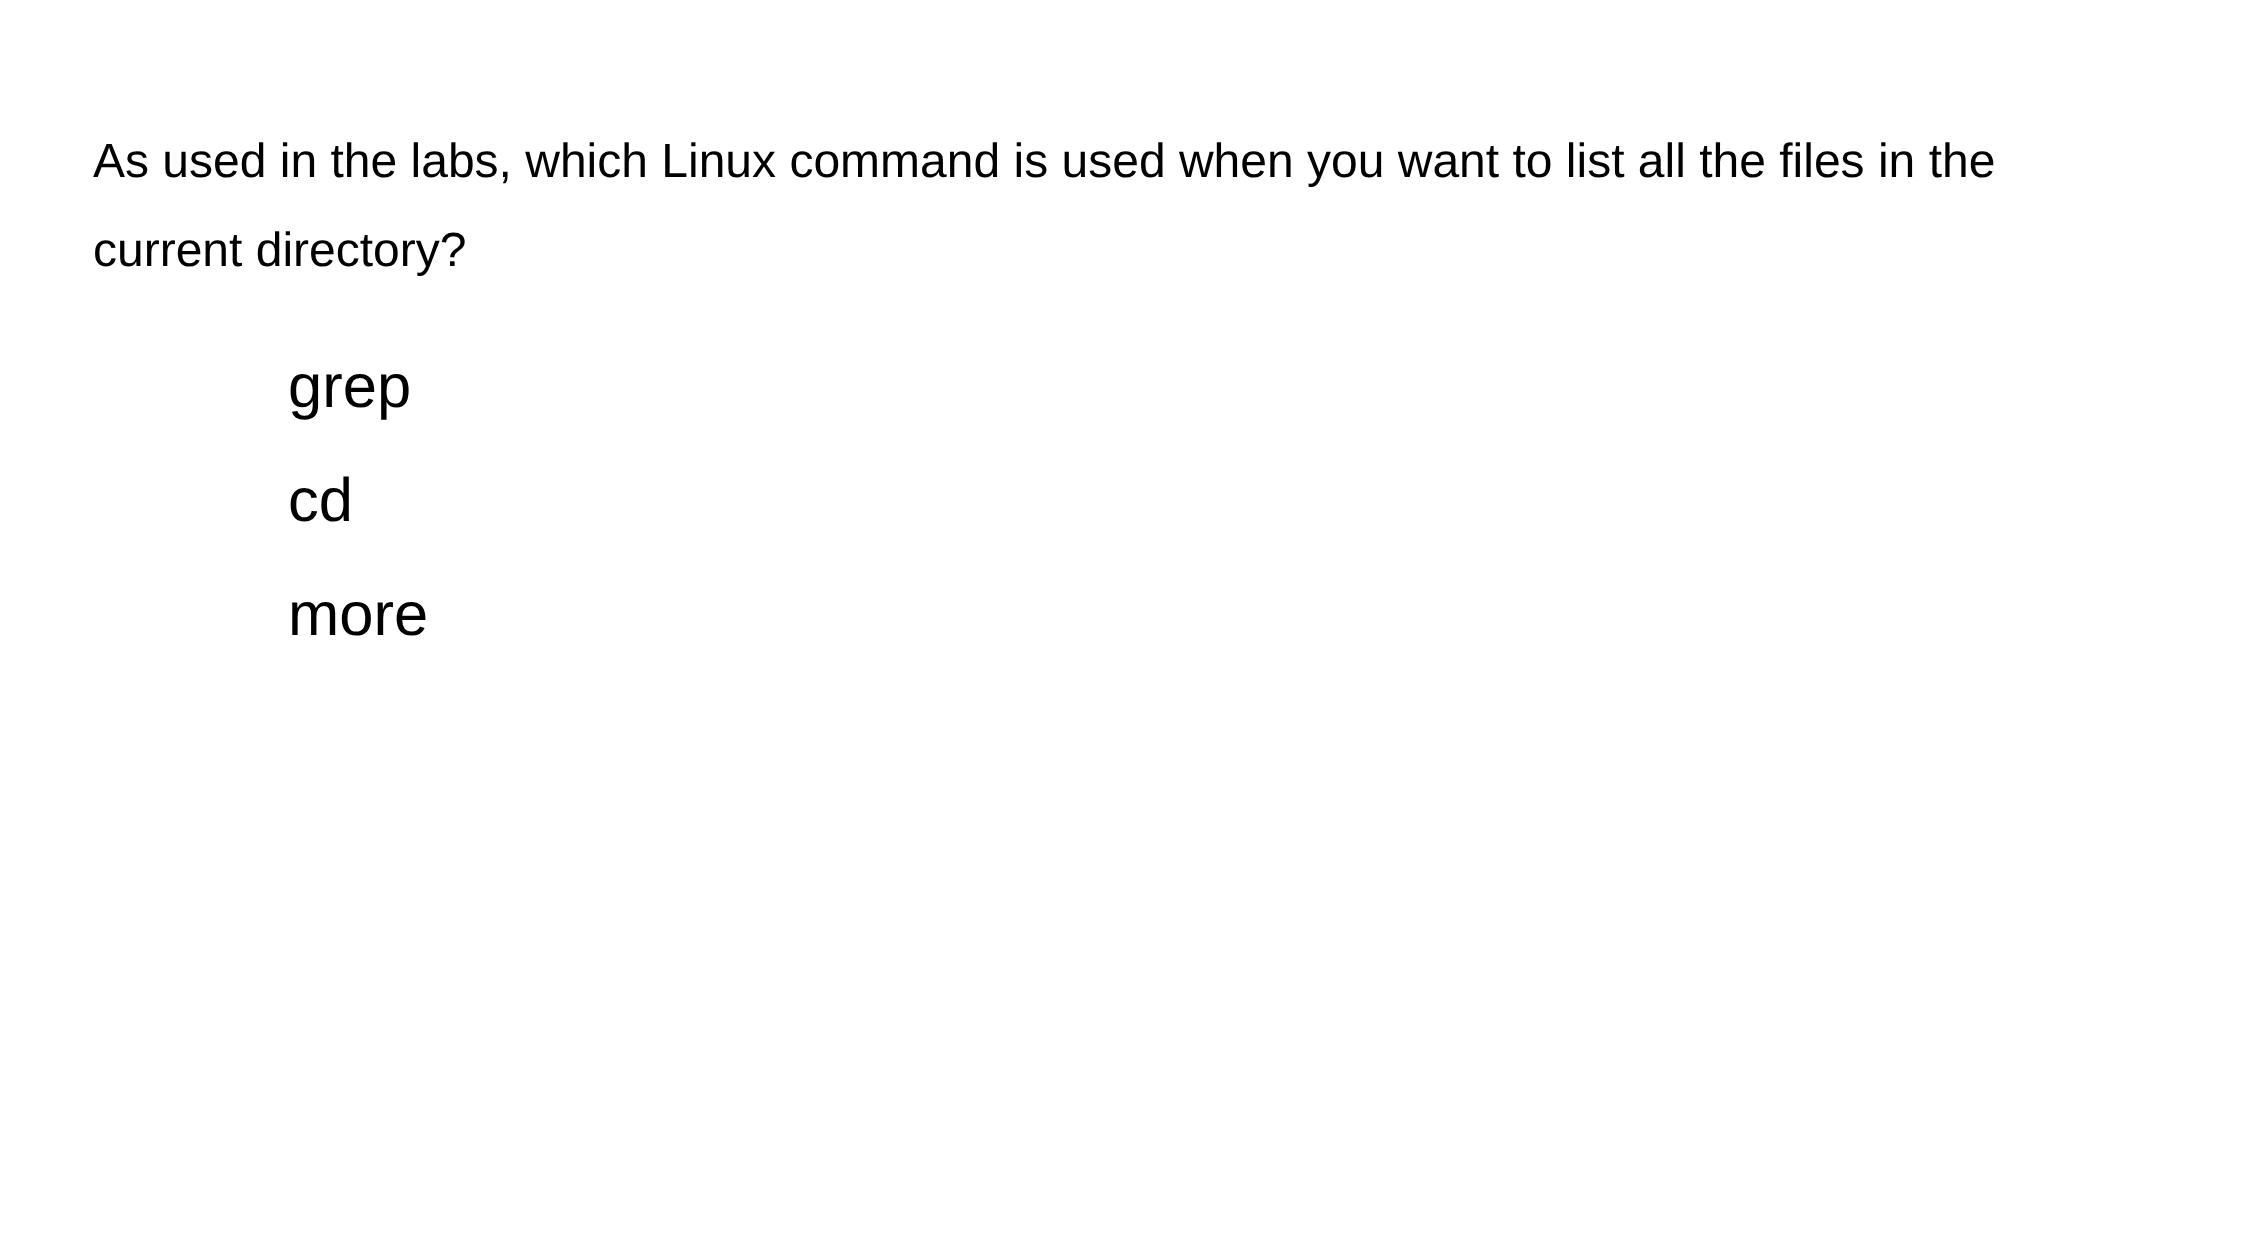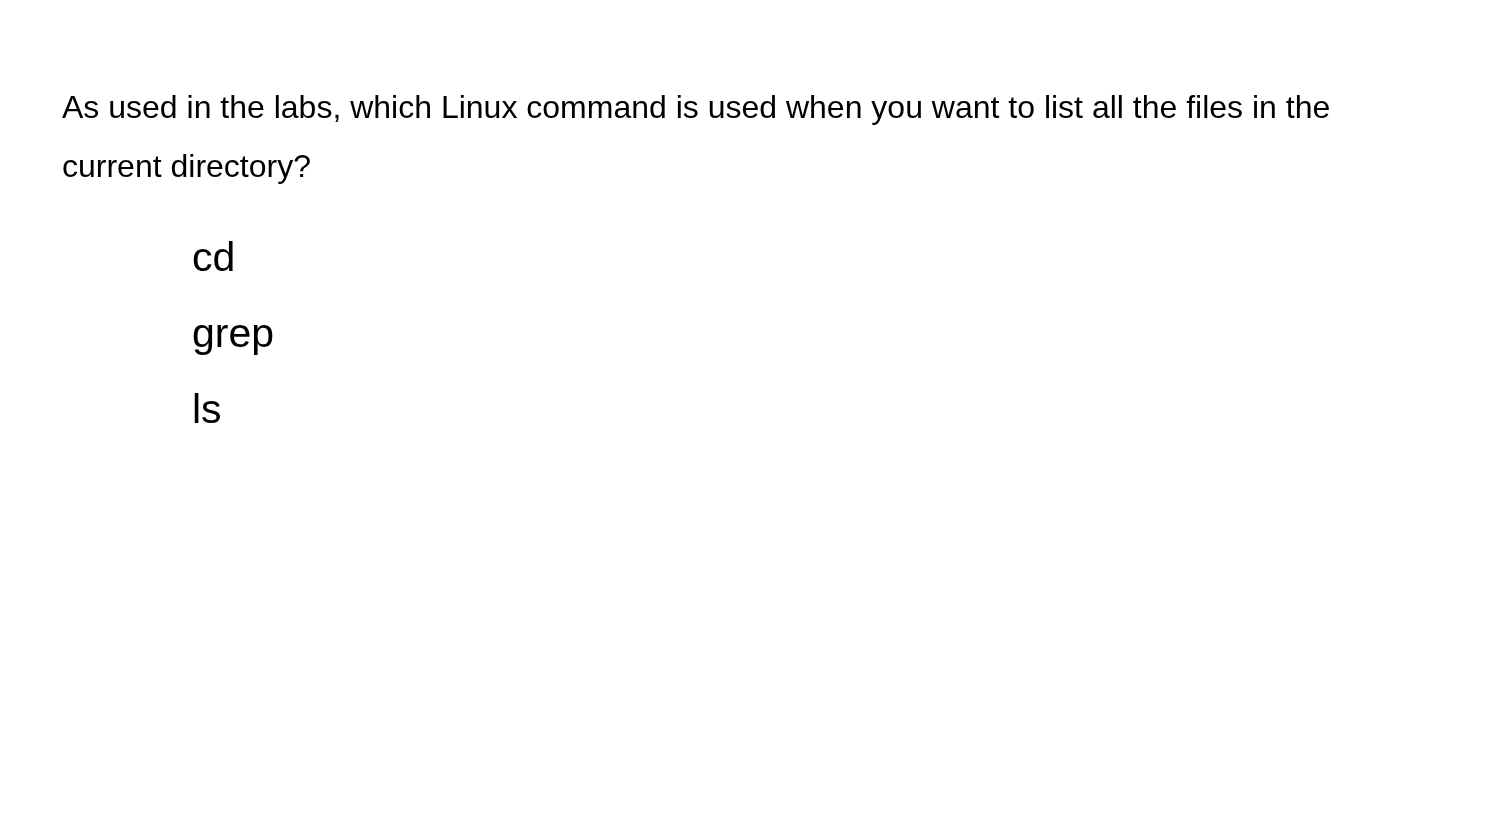--- a/index.html
+++ b/index.html
@@ -28,16 +28,16 @@
       font-size: 41px;
       line-height: 1.85;
       font-weight: 400;
     }
   </style>
 </head>
 <body>
 
 <div class="question">As used in the labs, which Linux command is used when you want to list all the files in the current directory?</div>
 <div class="options">
+  <div class="option">grep</div>
   <div class="option">cd</div>
-  <div class="option">grep</div>
-  <div class="option">ls</div>
+  <div class="option">more</div>
 </div>
 
 </body></html>

